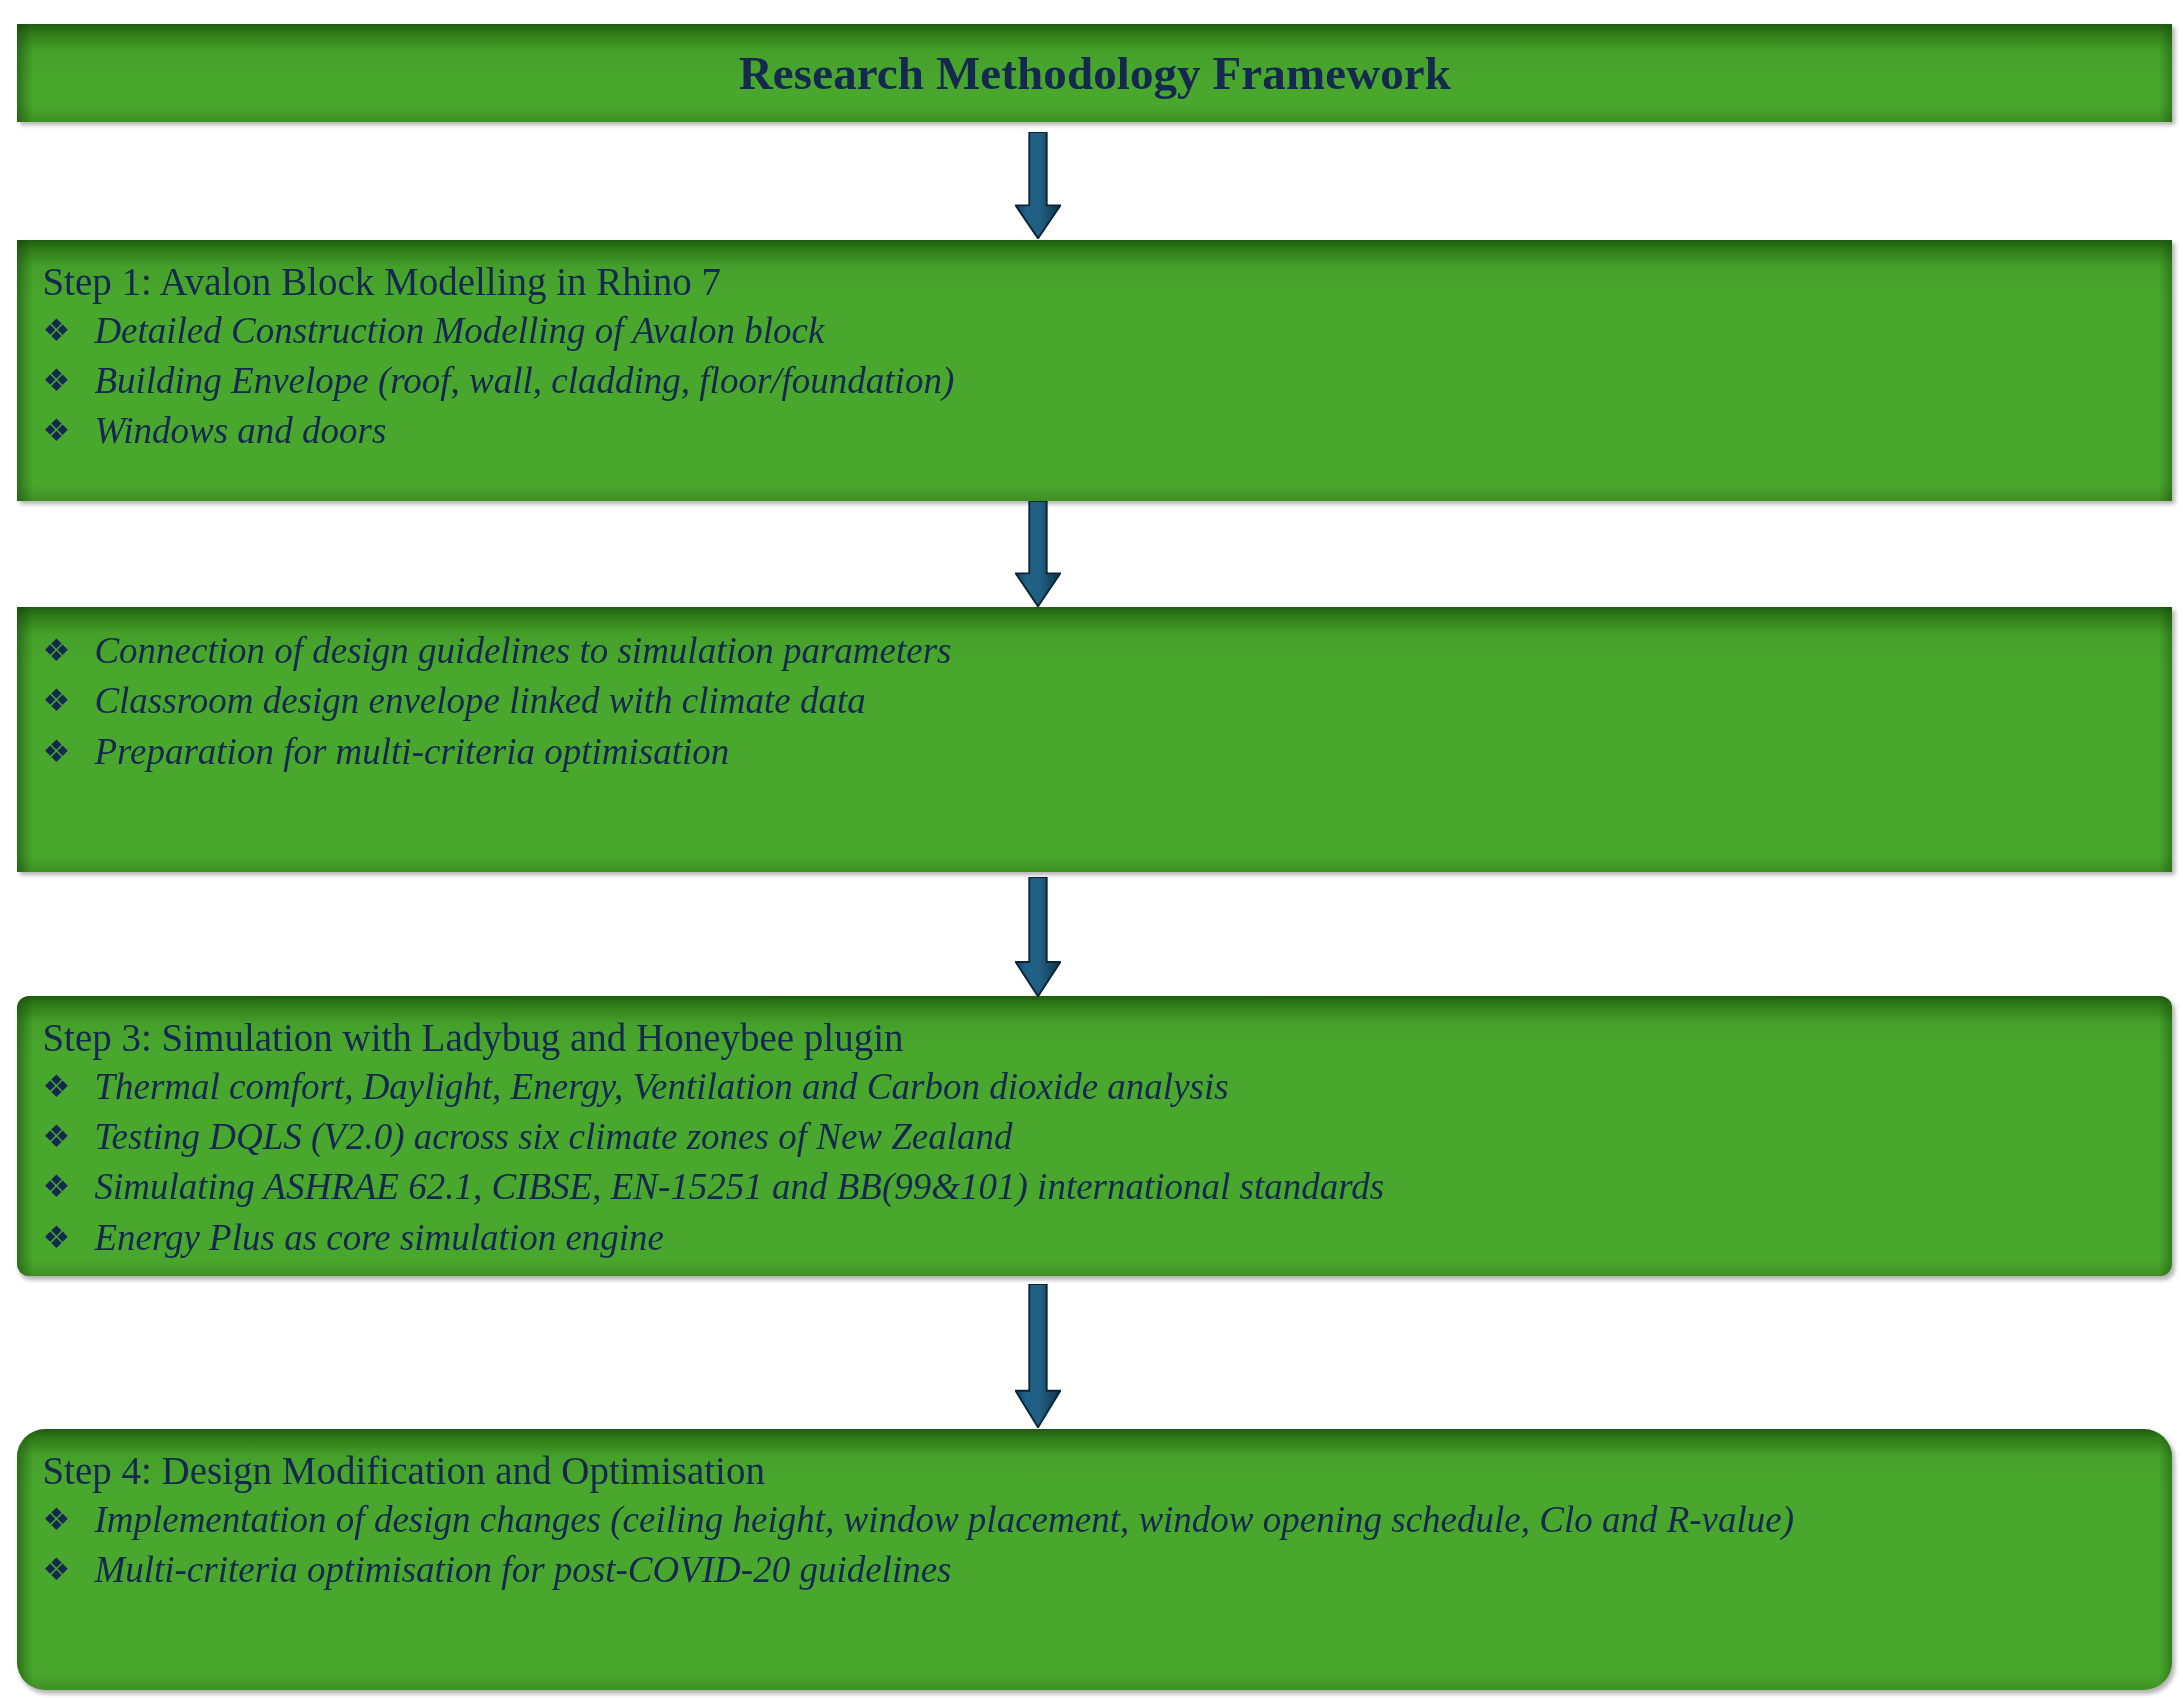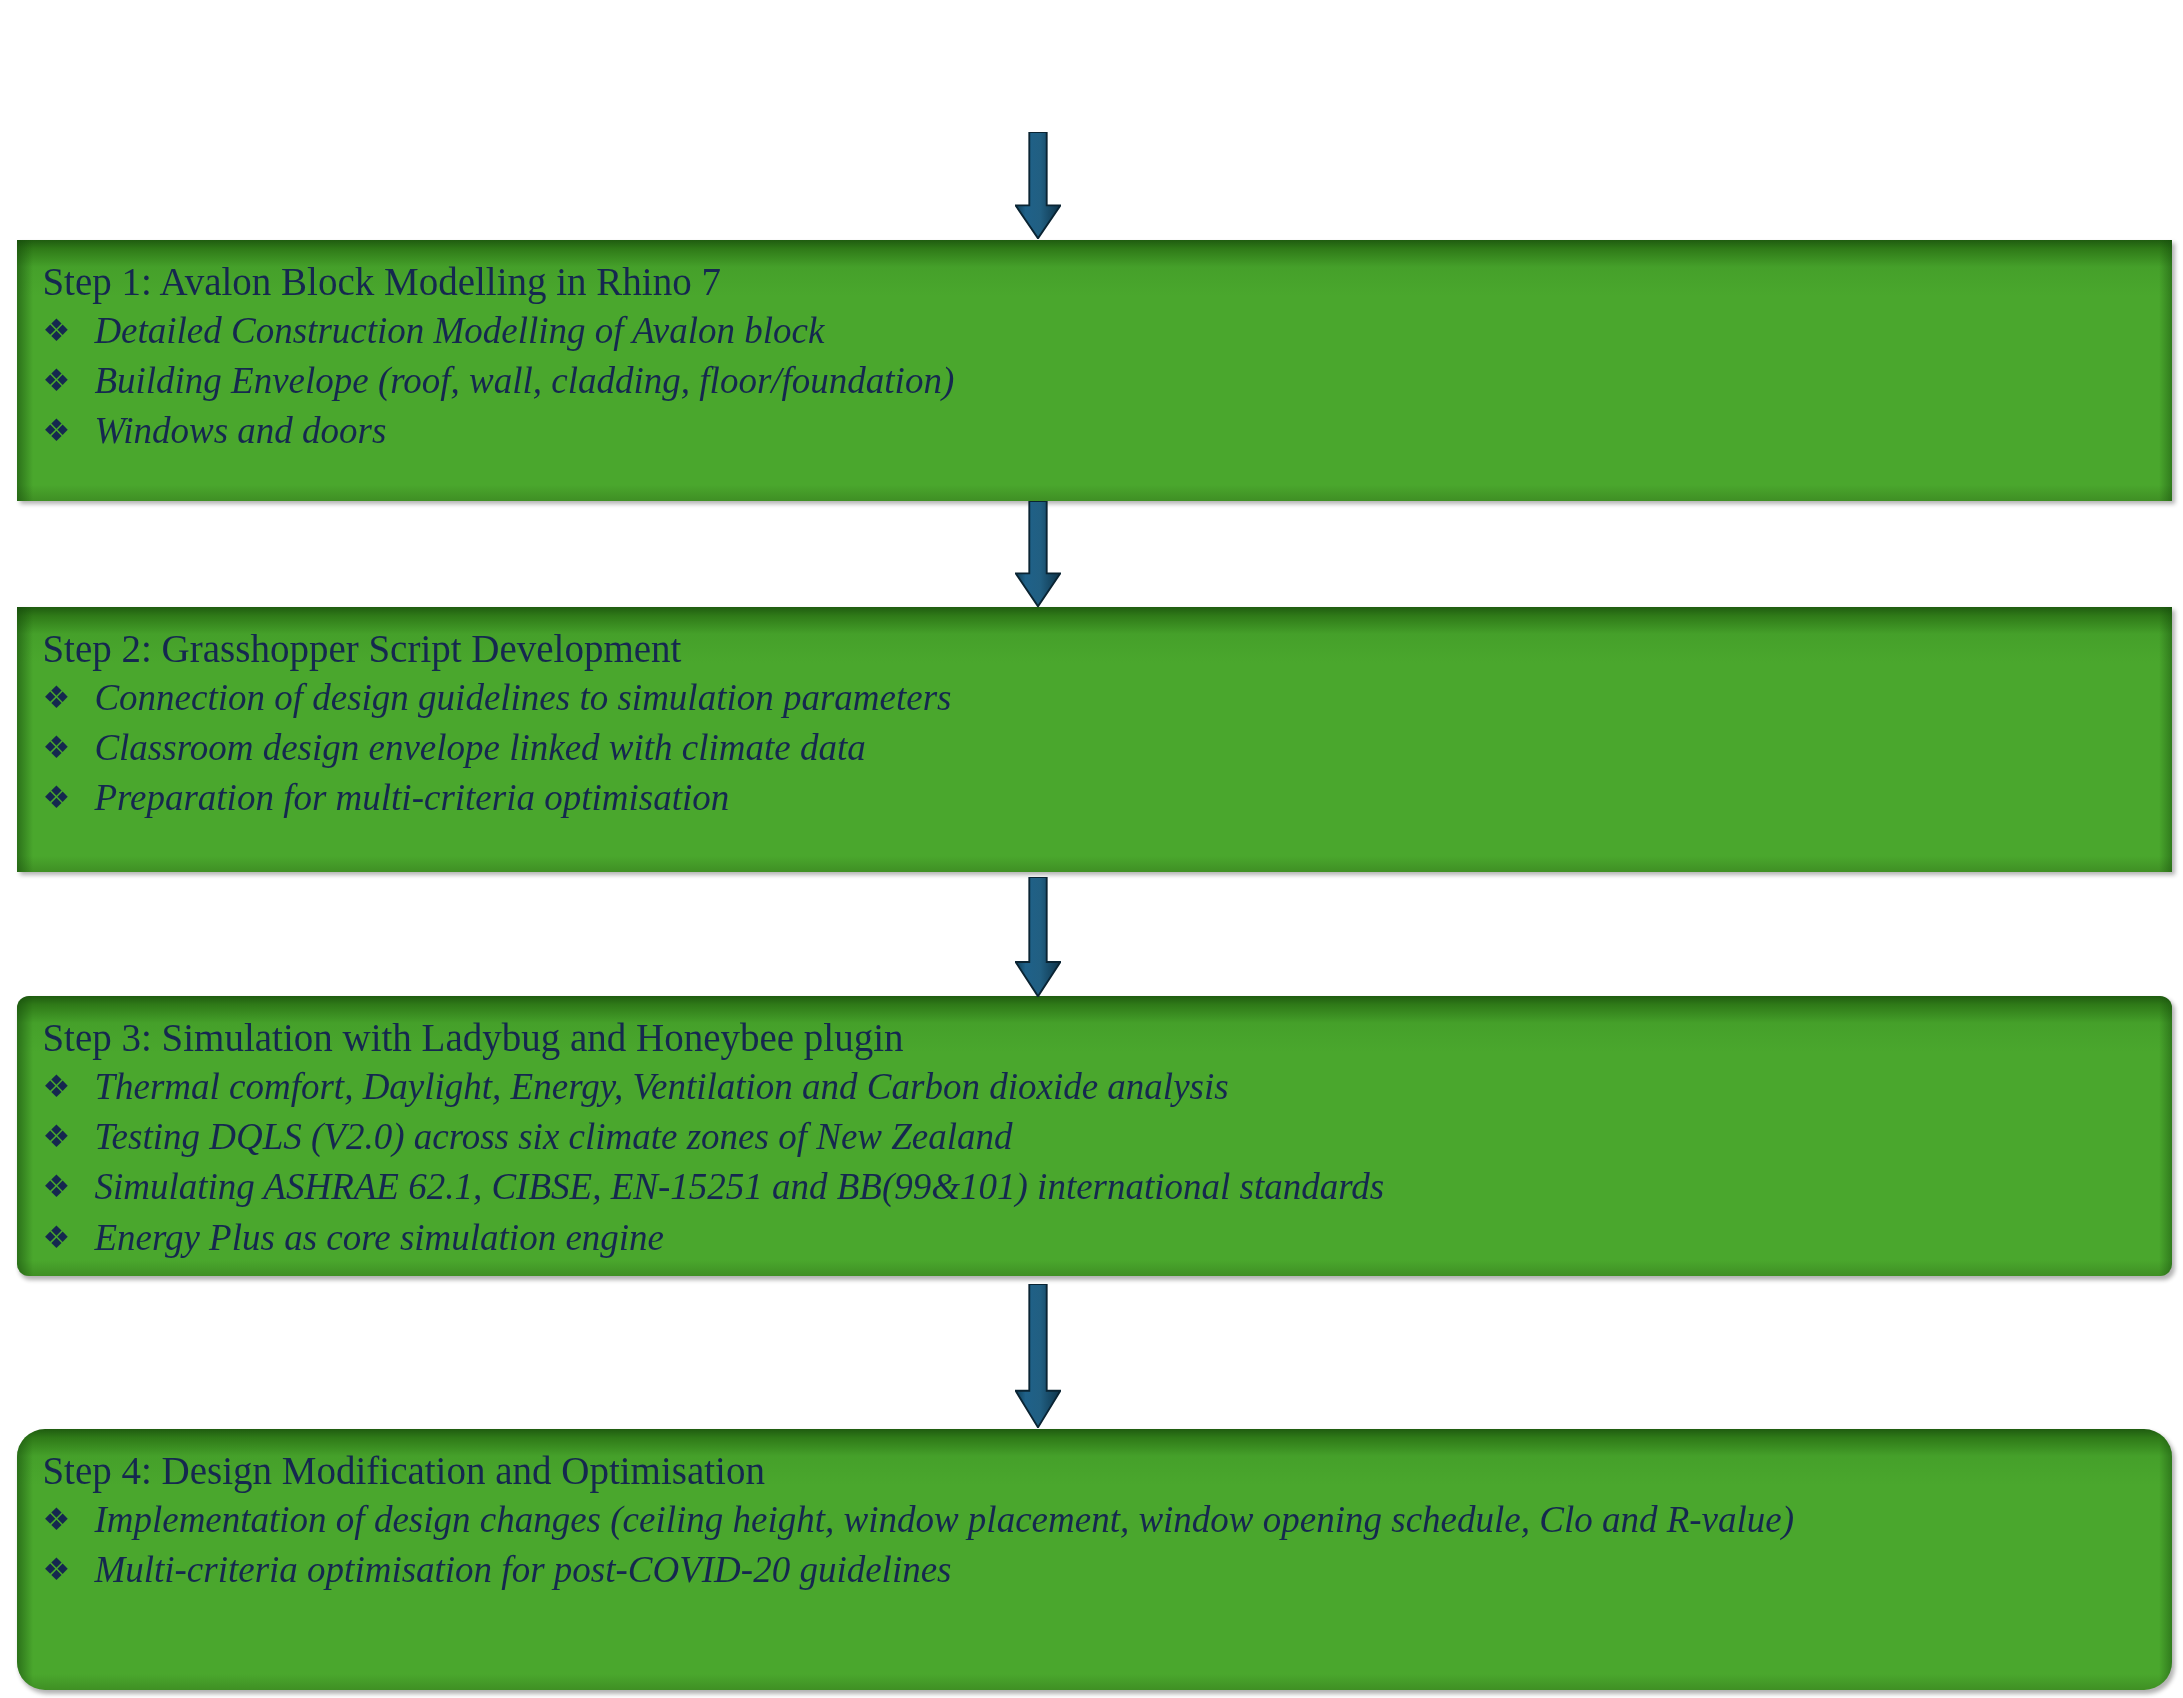--- a/index.html
+++ b/index.html
@@ -138,20 +138,23 @@
   #connector-1 { top: 132px;  height: 107px; }
   #connector-2 { top: 501px;  height: 106px; }
   #connector-3 { top: 877px; height: 120px; }
   #connector-4 { top: 1284px; height: 144px; }
 </style>
 </head>
 <body>
 
 <div id="framework">
 
+  <div class="panel" id="header-panel">
+    <div id="framework-title">Research Methodology Framework</div>
+  </div>
 
   <div class="connector-arrow" id="connector-1">
     <svg viewBox="0 0 74 172" preserveAspectRatio="none" aria-hidden="true">
       <defs>
         <linearGradient id="ag1" x1="0" y1="0" x2="1" y2="0">
           <stop offset="0%" stop-color="#0f3d55"></stop>
           <stop offset="22%" stop-color="#1f6189"></stop>
           <stop offset="55%" stop-color="#215f82"></stop>
           <stop offset="100%" stop-color="#0d3349"></stop>
         </linearGradient>
@@ -188,23 +191,20 @@
           <stop offset="22%" stop-color="#1f6189"></stop>
           <stop offset="55%" stop-color="#215f82"></stop>
           <stop offset="100%" stop-color="#0d3349"></stop>
         </linearGradient>
       </defs>
       <polygon points="23,0 51,0 51,116 73,116 37,169 1,116 23,116" fill="url(#ag2)" stroke="#0a2433" stroke-width="3"></polygon>
     </svg>
   </div>
 
   <div class="panel step-panel" id="step-panel-2">
-    <div class="step-heading">
-      <span class="step-label">Step 2:</span><span class="step-text"> Grasshopper Script Development</span>
-    </div>
     <ul class="bullet-list">
       <li class="bullet-item">
         <span class="bullet-marker">❖</span>
         <span class="bullet-text">Connection of design guidelines to simulation parameters</span>
       </li>
       <li class="bullet-item">
         <span class="bullet-marker">❖</span>
         <span class="bullet-text">Classroom design envelope linked with climate data</span>
       </li>
       <li class="bullet-item">

